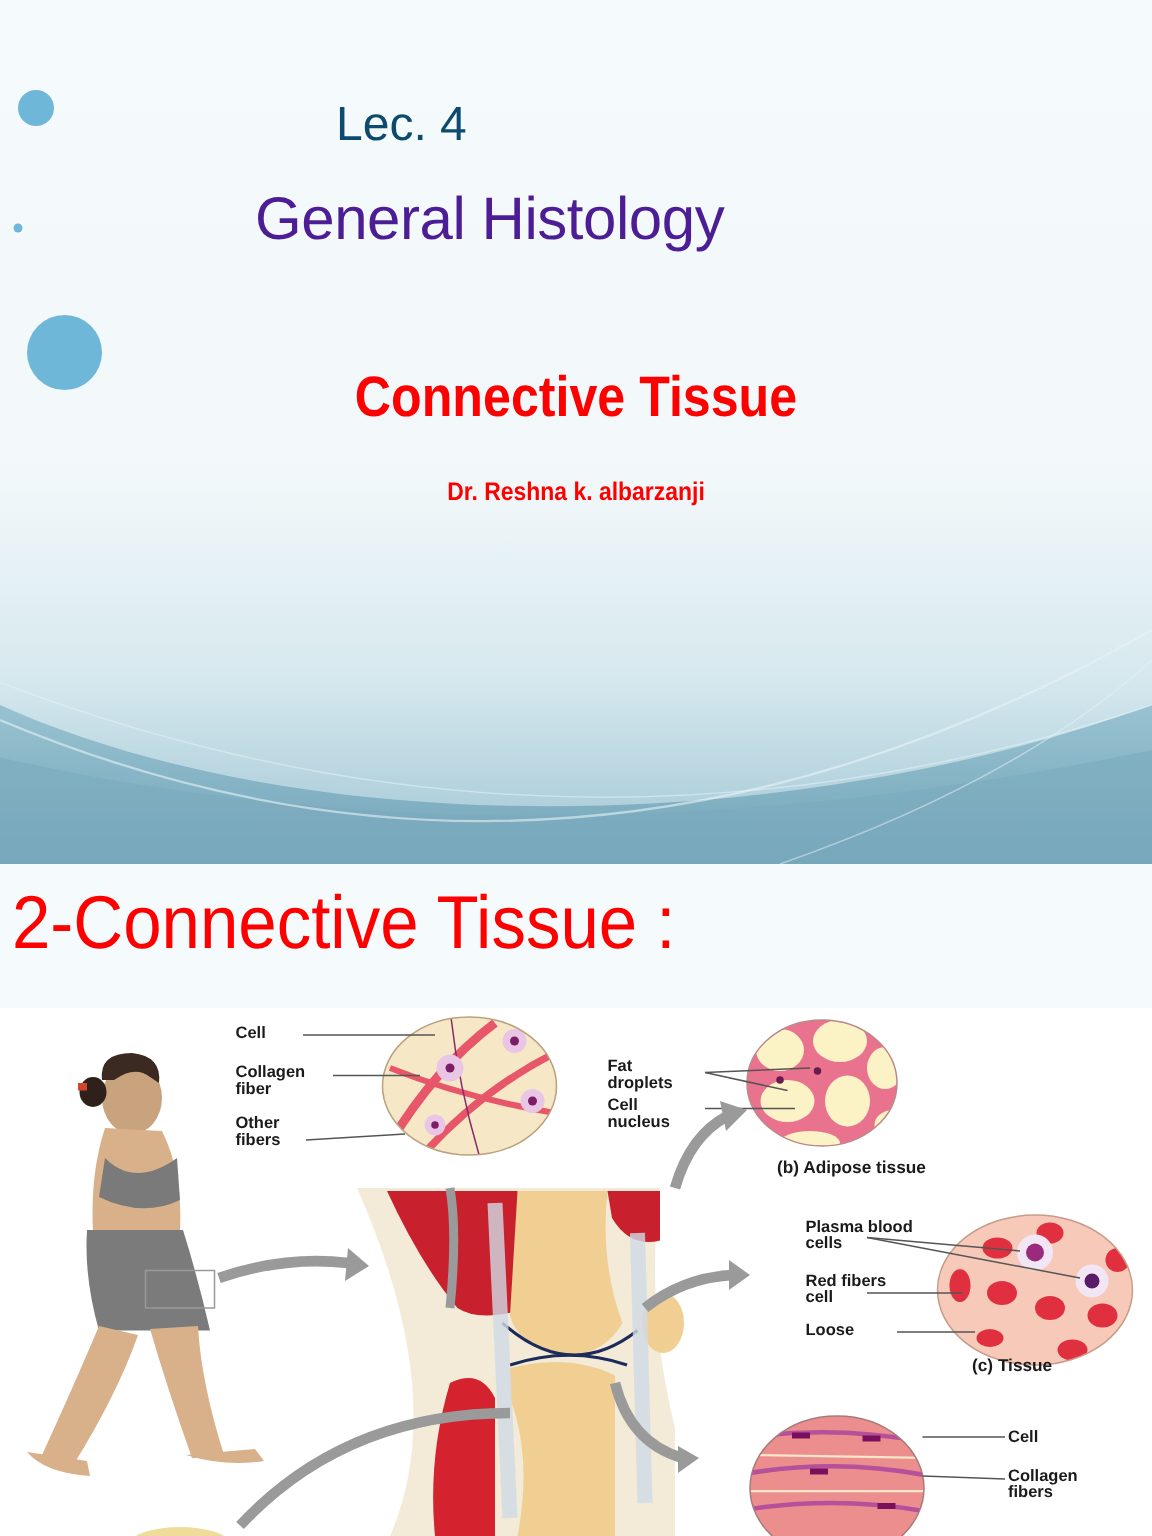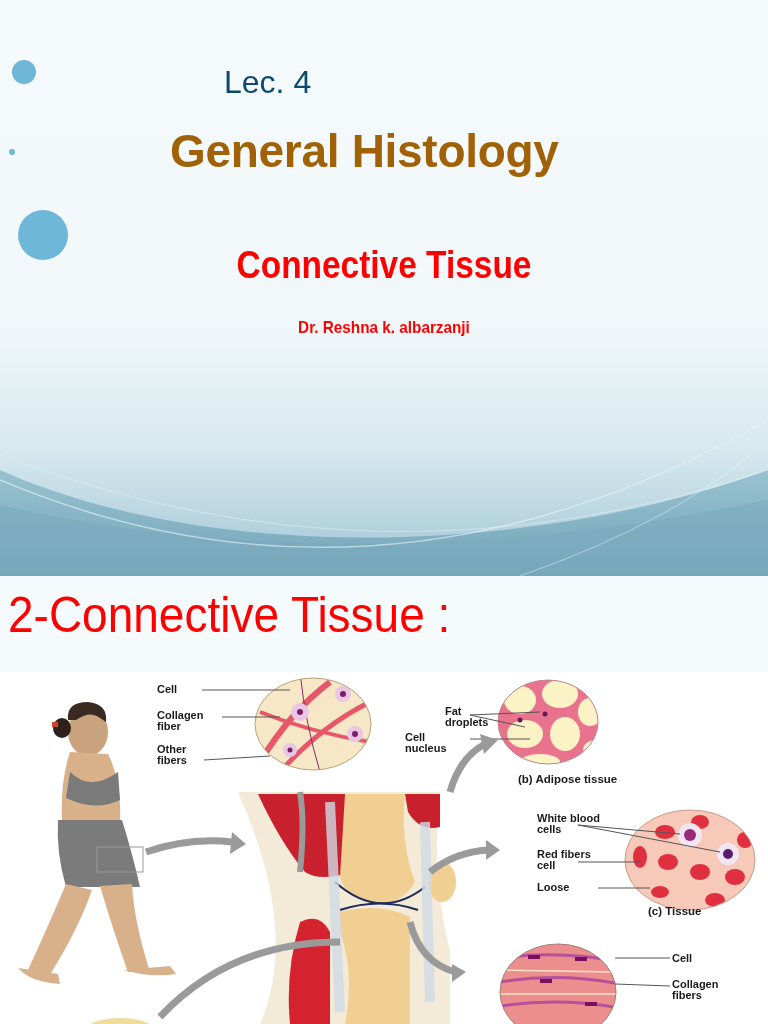--- a/index.html
+++ b/index.html
@@ -11,21 +11,21 @@
       position: absolute; left: 0; top: 0; width: 768px; height: 576px;
       background: #f5fafc; overflow: hidden;
     }
     .slide1 .bg-svg { position: absolute; left: 0; top: 0; width: 768px; height: 576px; }
     .bullet { position: absolute; border-radius: 50%; background: #6eb7d8; }
     .b1 { left: 12px; top: 60px; width: 24px; height: 24px; }
     .b2 { left: 9px; top: 149px; width: 6px; height: 6px; }
     .b3 { left: 18px; top: 210px; width: 50px; height: 50px; }
 
     .lec { position: absolute; left: 224px; top: 64px; font-size: 32px; color: #0c4a6e; }
-    .gen { position: absolute; left: 170px; top: 124px; font-size: 46px; color: #a16207; letter-spacing: -0.3px; font-weight: bold; }
+    .gen { position: absolute; left: 170px; top: 124px; font-size: 40px; color: #4c1d95; letter-spacing: -0.3px; }
     .ct-title {
       position: absolute; left: 0; width: 768px; top: 244px; text-align: center;
       font-family: "Liberation Sans", sans-serif; font-weight: bold; font-size: 38px; color: #ff0000;
       transform: scaleX(0.88); transform-origin: center;
     }
     .author {
       position: absolute; left: 0; width: 768px; top: 318px; text-align: center;
       font-weight: bold; font-size: 17px; color: #ff0000;
       transform: scaleX(0.9); transform-origin: center;
     }
@@ -223,27 +223,27 @@
 
       <ellipse cx="120" cy="356" rx="32" ry="10" fill="#f0dc9a"></ellipse>
     </svg>
 
     <div class="lbl" style="left:157px;top:12px;">Cell</div>
     <div class="lbl" style="left:157px;top:38px;">Collagen
 fiber</div>
     <div class="lbl" style="left:157px;top:72px;">Other
 fibers</div>
 
-    <div class="lbl" style="left:405px;top:34px;margin-left:40px;">Fat
+    <div class="lbl" style="left:405px;top:34px;">Fat
 droplets</div>
     <div class="lbl" style="left:405px;top:60px;">Cell
 nucleus</div>
     <div class="lbl cap" style="left:518px;top:102px;">(b) Adipose tissue</div>
 
-    <div class="lbl" style="left:537px;top:141px;">White blood
+    <div class="lbl" style="left:537px;top:141px;">Plasma blood
 cells</div>
     <div class="lbl" style="left:537px;top:177px;">Red fibers
 cell</div>
     <div class="lbl" style="left:537px;top:210px;">Loose</div>
     <div class="lbl cap" style="left:648px;top:234px;">(c) Tissue</div>
 
     <div class="lbl" style="left:672px;top:281px;">Cell</div>
     <div class="lbl" style="left:672px;top:307px;">Collagen
 fibers</div>
   </div>

